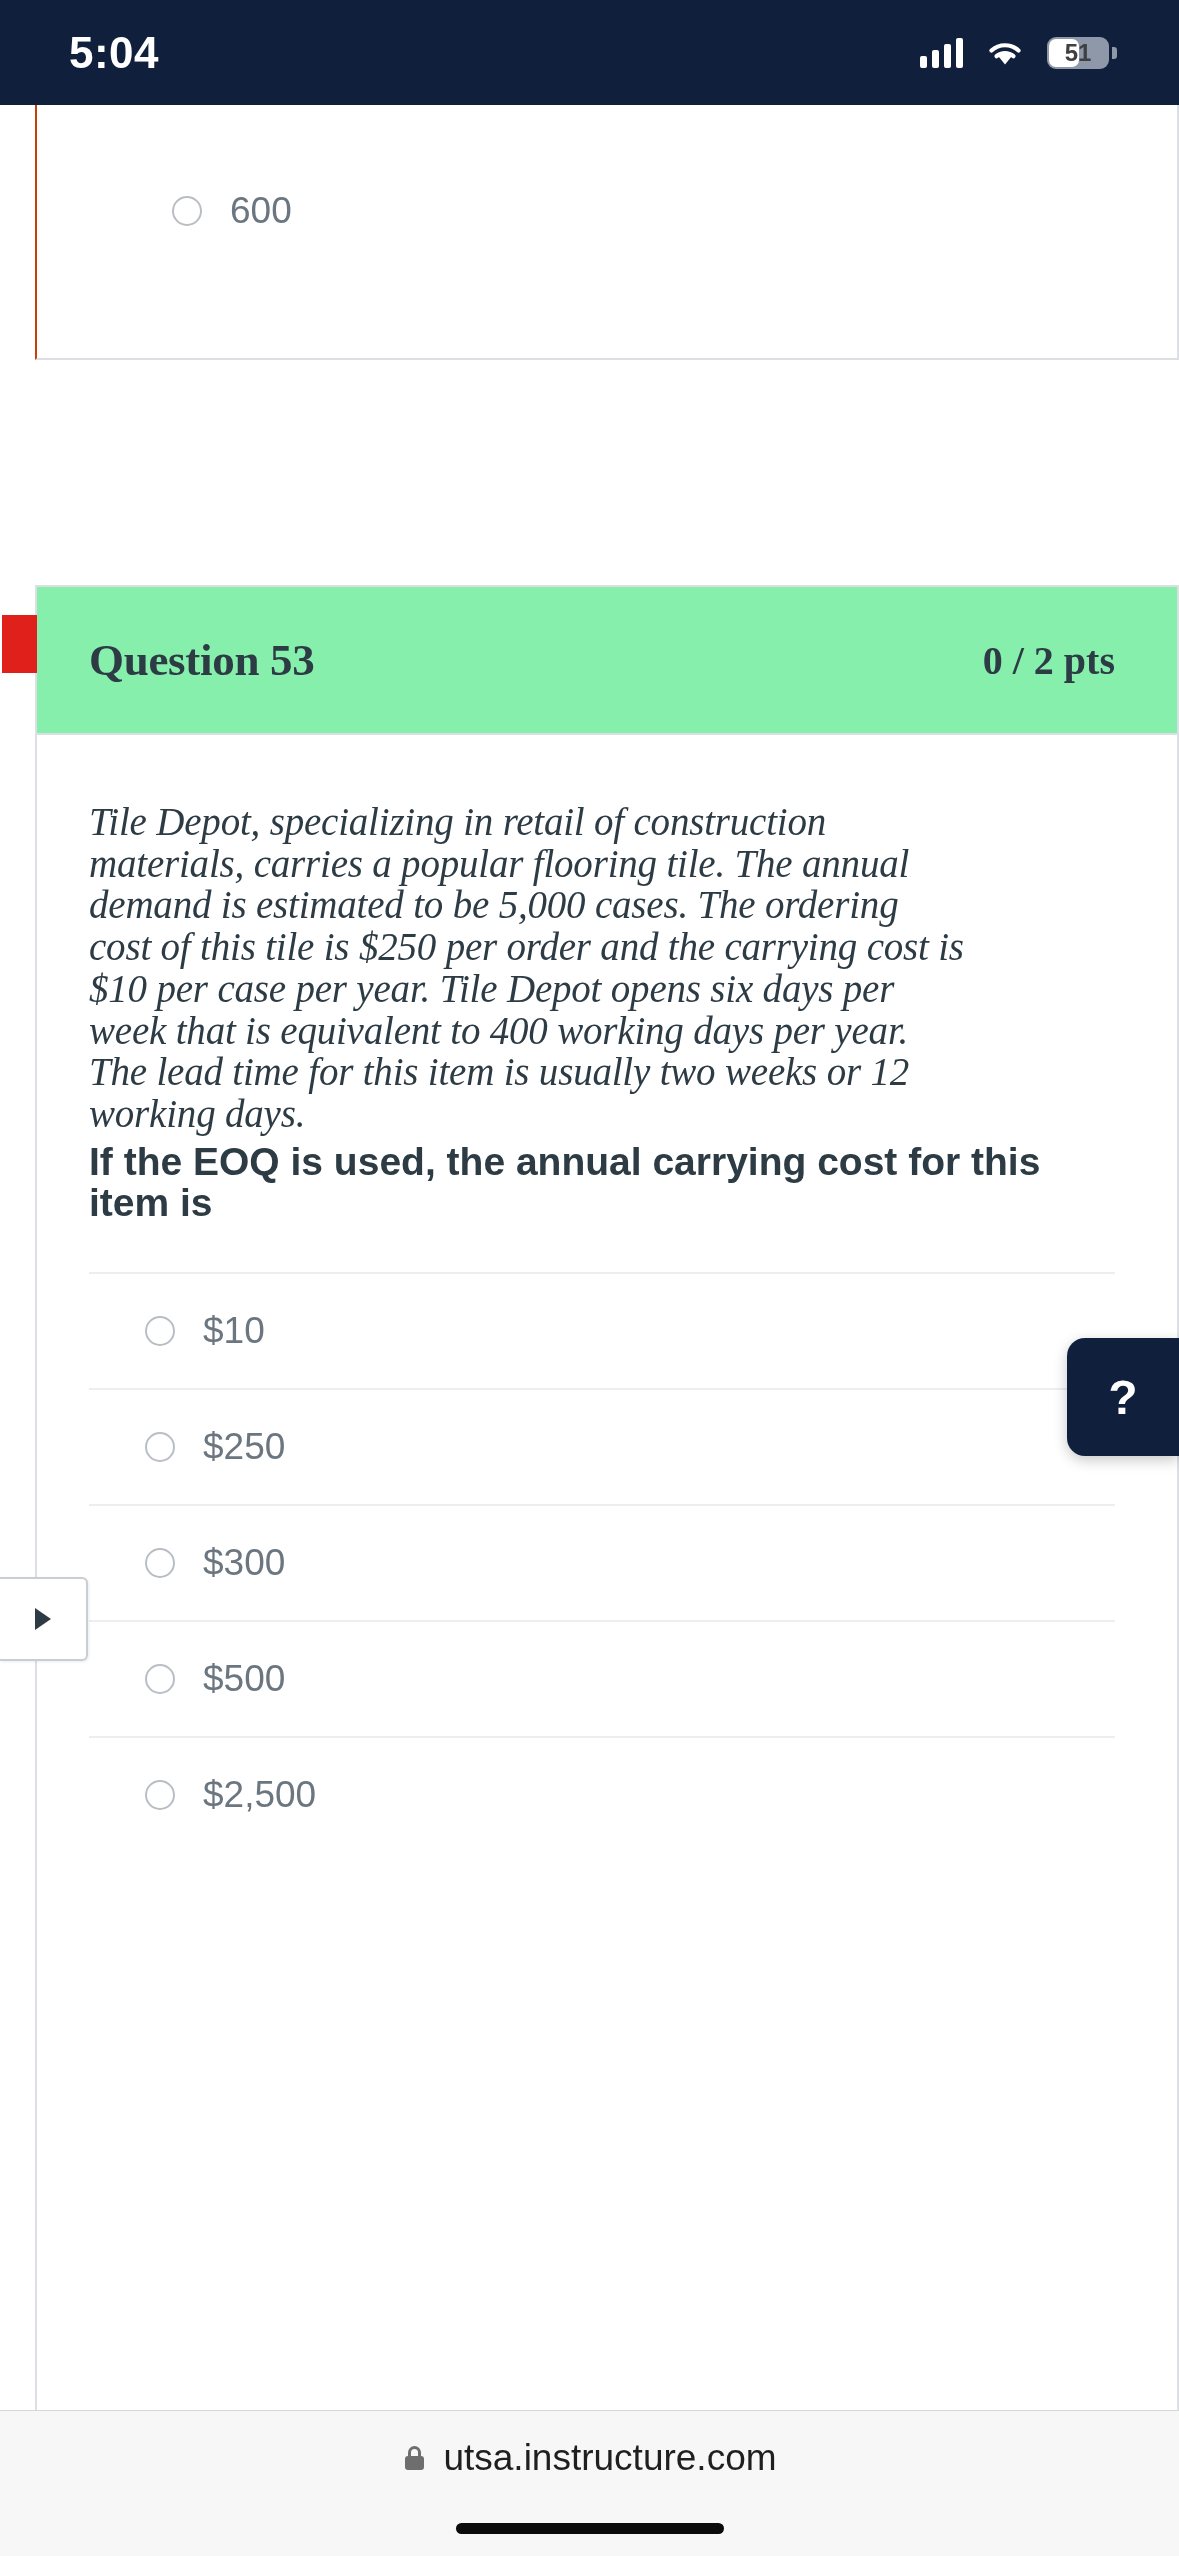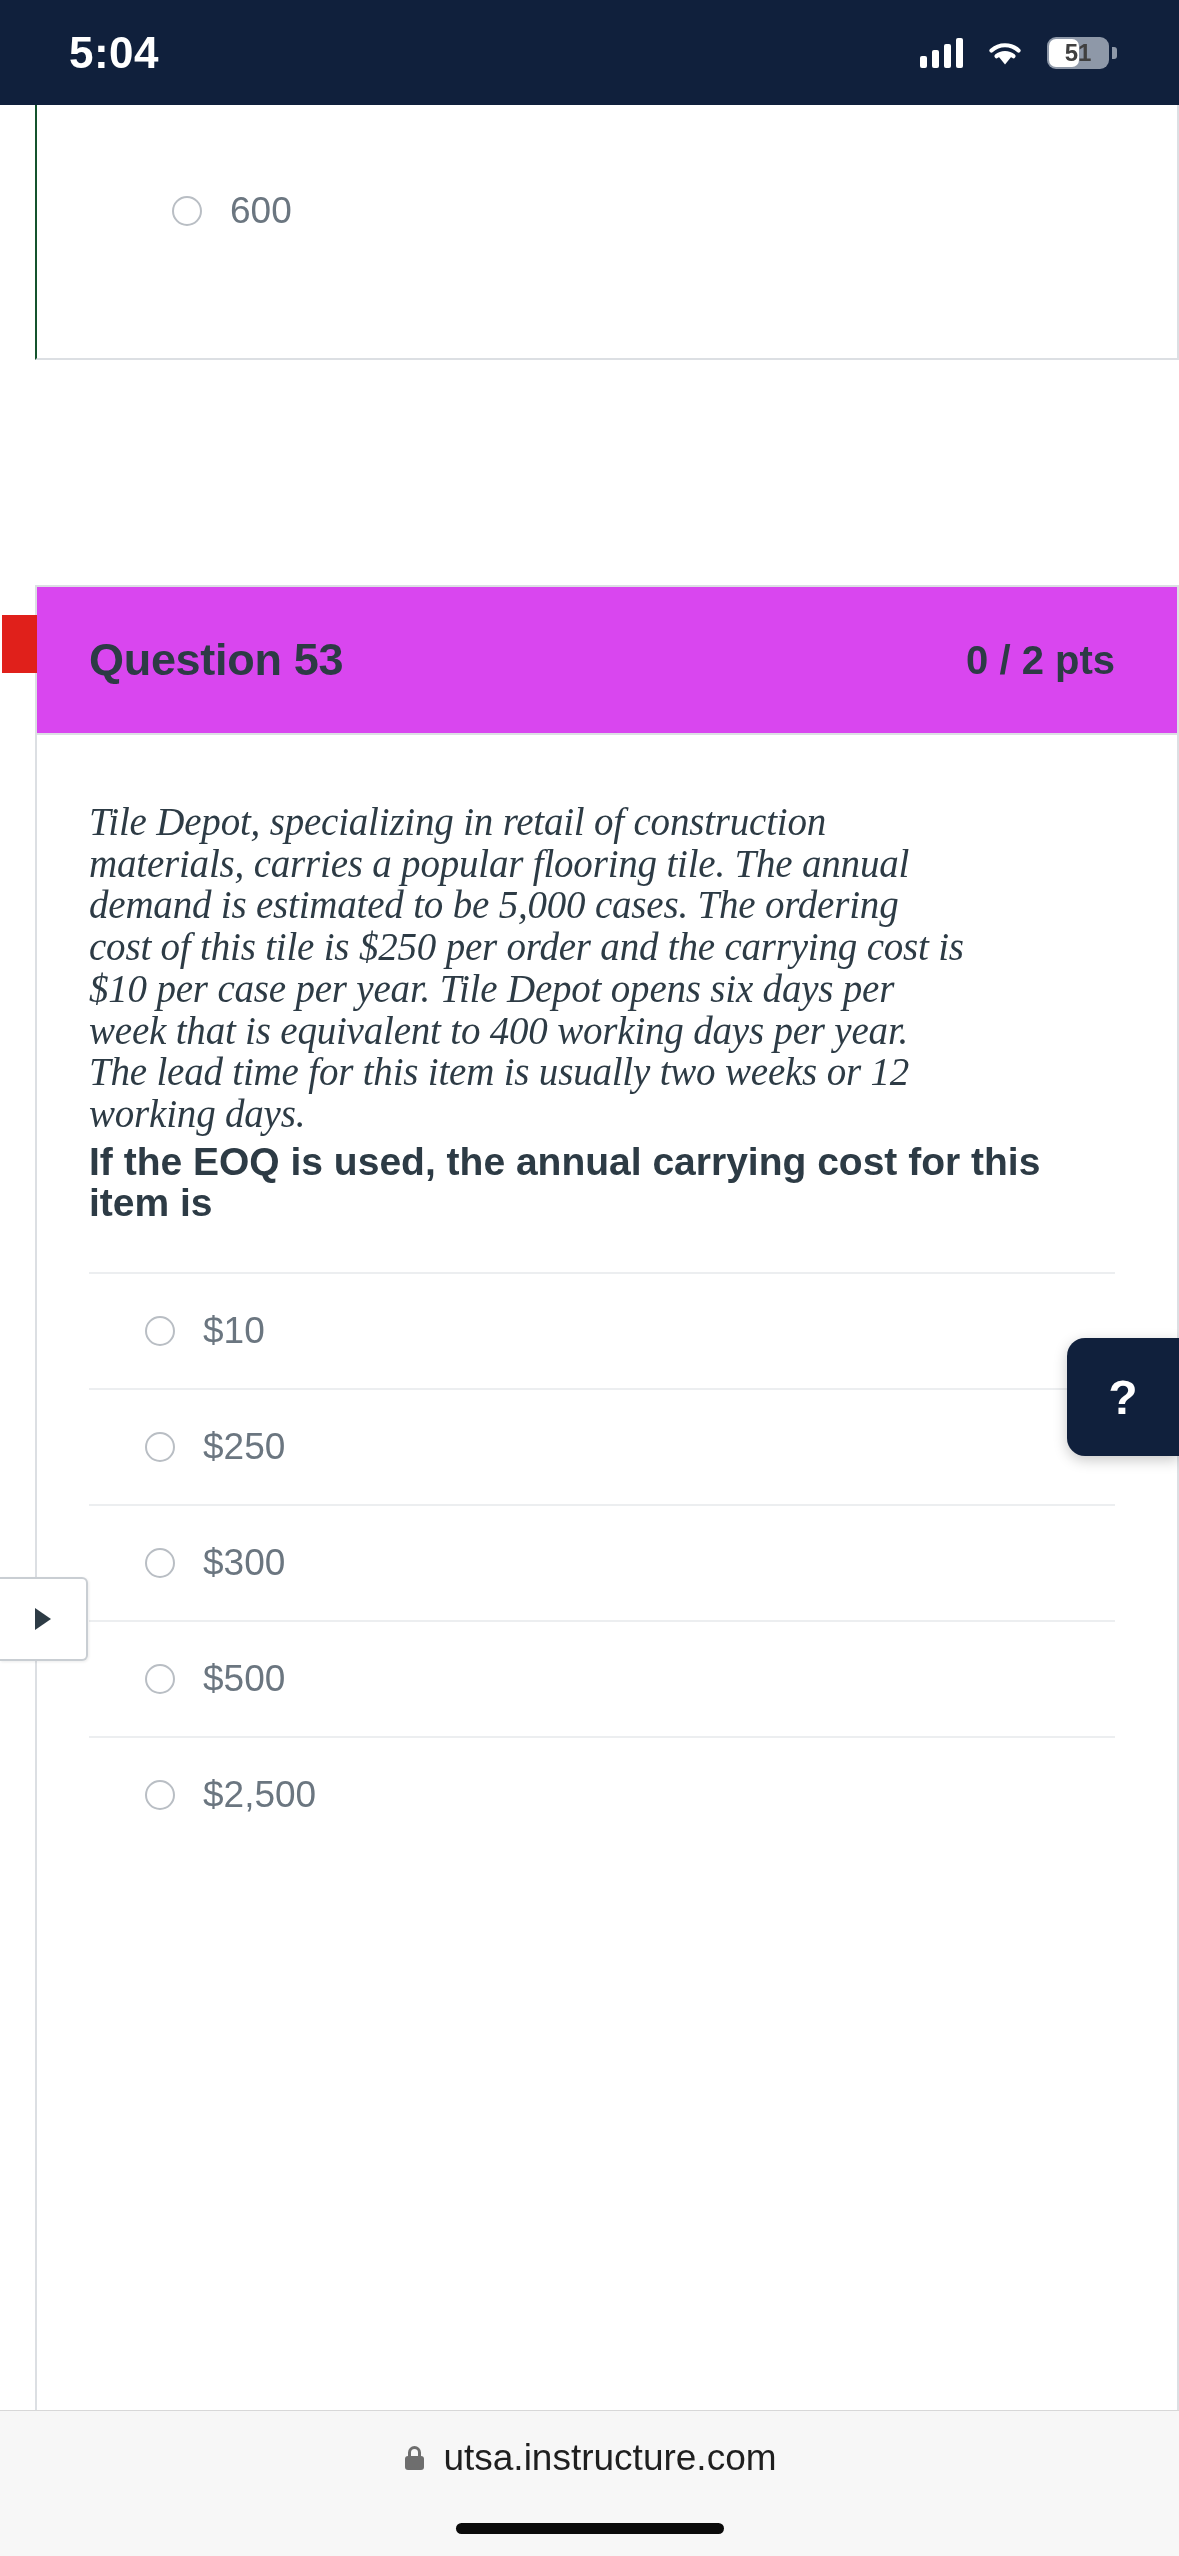--- a/index.html
+++ b/index.html
@@ -97,21 +97,21 @@
     background: #ffffff;
   }
 
   
   .prev-question {
     position: absolute;
     left: 35px;
     top: 0;
     width: 1144px;
     height: 255px;
-    border-left: 2px solid #14532d;
+    border-left: 2px solid #c2410c;
     border-right: 2px solid #dcdfe3;
     border-bottom: 2px solid #dcdfe3;
     background: #ffffff;
   }
   .prev-answer {
     position: absolute;
     left: 135px;
     top: 85px;
     display: flex;
     align-items: center;
@@ -137,26 +137,27 @@
     left: 35px;
     top: 480px;
     width: 1144px;
     min-height: 1930px;
     border: 2px solid #dcdfe3;
     background: #ffffff;
   }
   .qheader {
     position: relative;
     height: 148px;
-    background: #d946ef;
+    background: #86efac;
     border-bottom: 2px solid #dcdfe3;
     display: flex;
     align-items: center;
     justify-content: space-between;
     padding: 0 62px 0 52px;
+    font-family: Liberation Serif, serif;
   }
   .qtitle {
     font-size: 45px;
     font-weight: 700;
     color: #2d3b45;
     letter-spacing: -0.3px;
   }
   .qpts {
     font-size: 40px;
     font-weight: 700;

